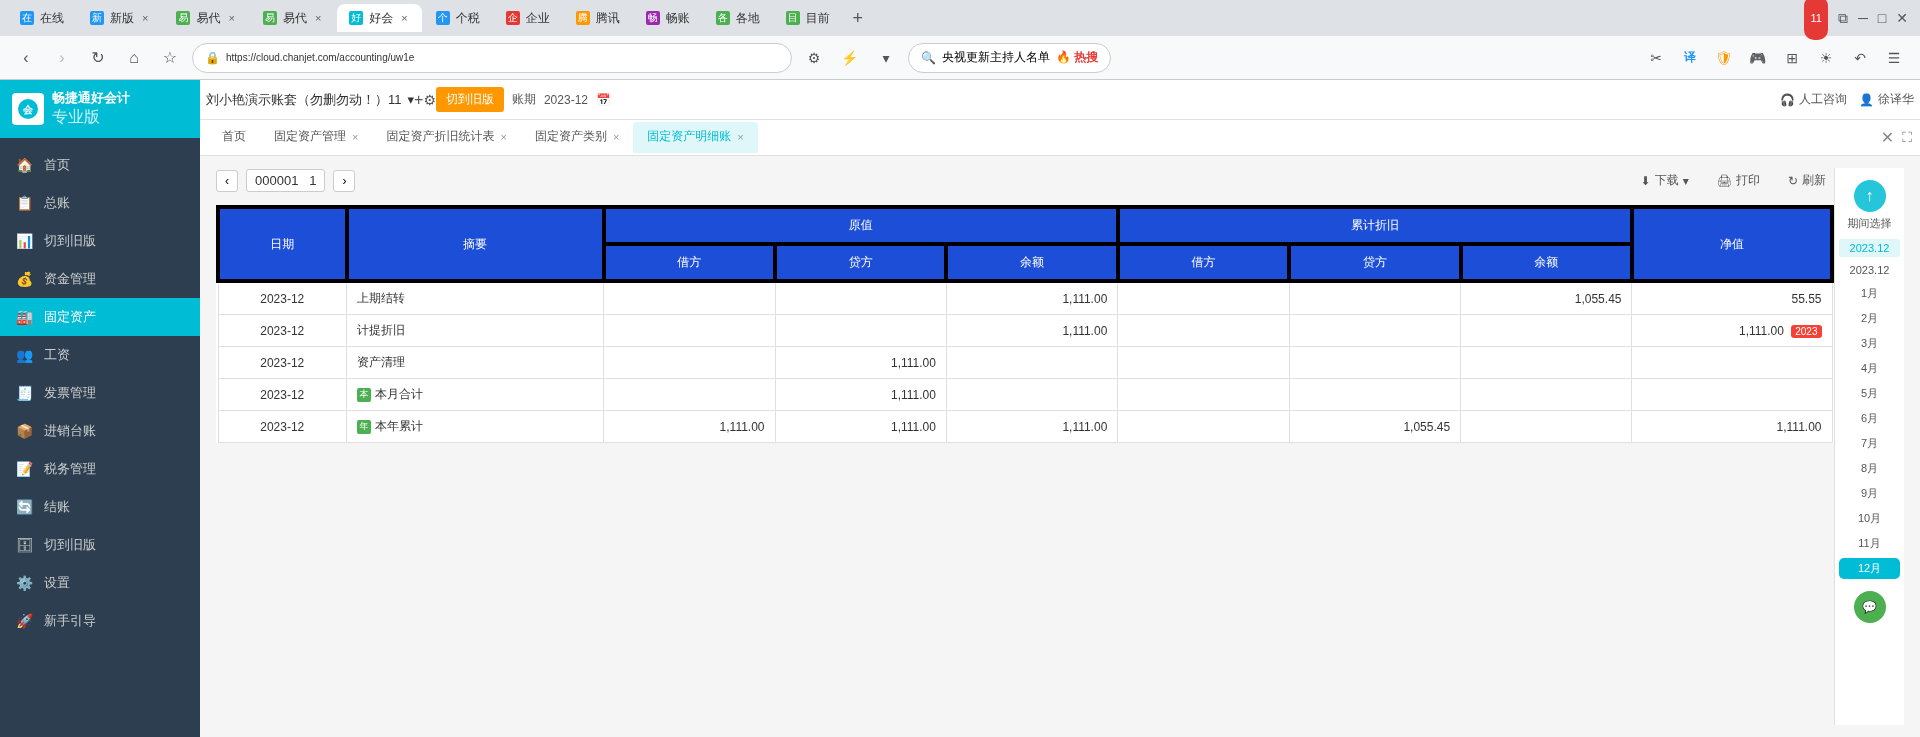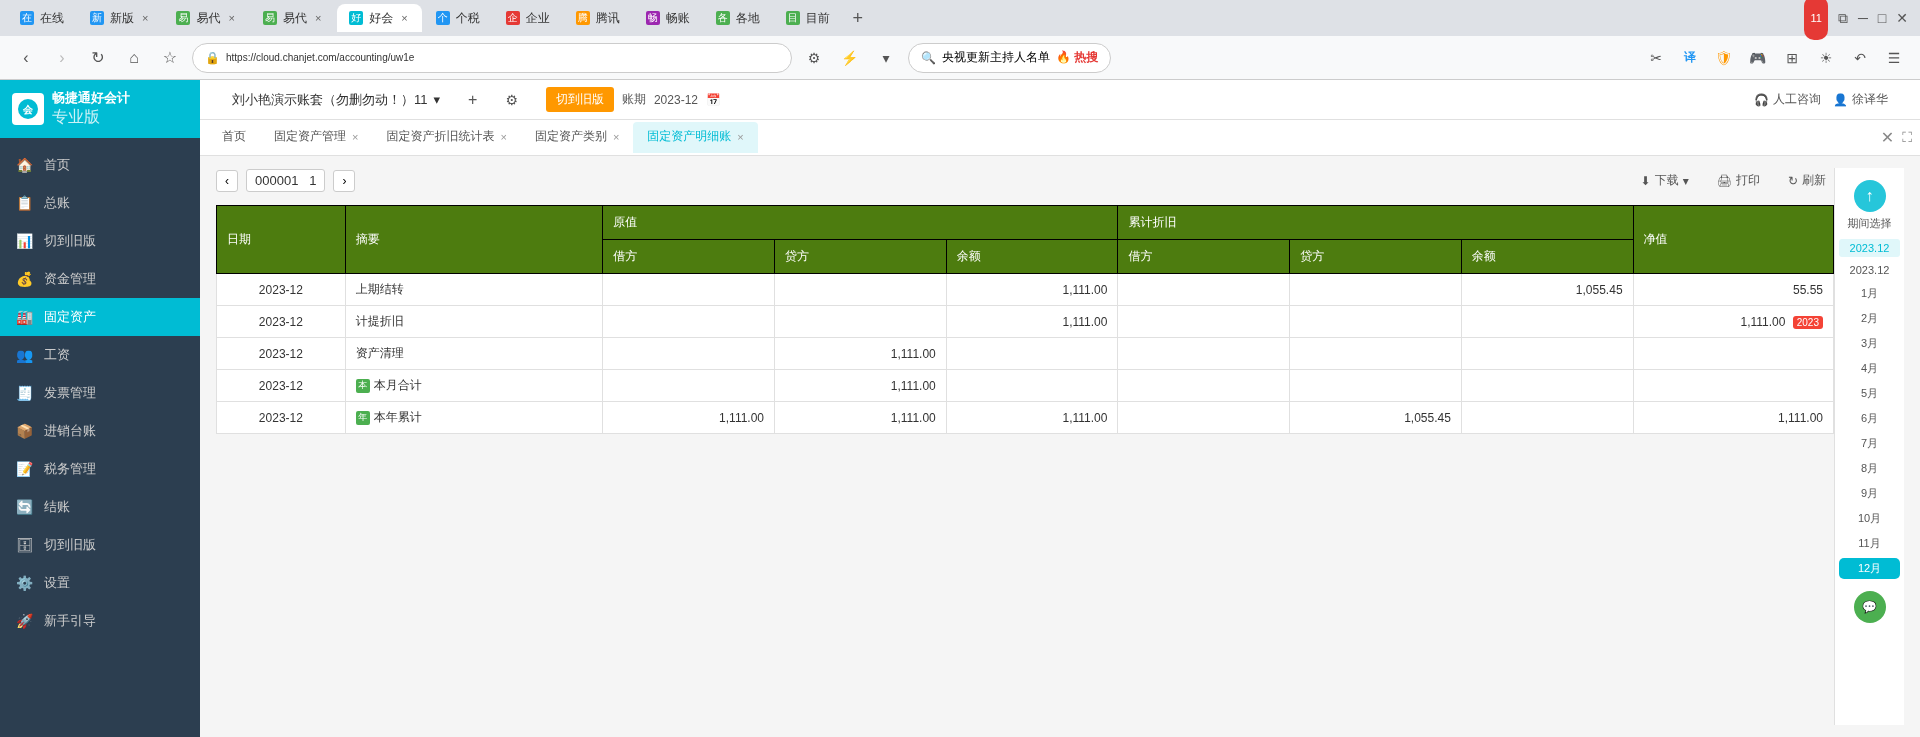--- a/index.html
+++ b/index.html
@@ -34,21 +34,21 @@
     .sidebar-nav { flex: 1; overflow-y: auto; padding: 8px 0; }
     .nav-item { display: flex; align-items: center; padding: 10px 16px; cursor: pointer; color: #ccc; gap: 10px; font-size: 13px; }
     .nav-item.active { background: #00bcd4; color: #fff; }
     .nav-item .nav-icon { width: 18px; height: 18px; display: flex; align-items: center; justify-content: center; font-size: 14px; }
     .nav-item .nav-label { font-size: 13px; }
 
     
     .main-content { flex: 1; background: #f5f5f5; display: flex; flex-direction: column; overflow: hidden; }
 
     
-    .top-bar { background: #fff; border-bottom: 1px solid #e0e0e0; padding: 0 32px; display: flex; align-items: center; height: 40px; gap: 28px; }
+    .top-bar { background: #fff; border-bottom: 1px solid #e0e0e0; padding: 0 6px; display: flex; align-items: center; height: 40px; gap: 0; }
     .company-selector { display: flex; align-items: center; gap: 6px; font-size: 13px; color: #333; cursor: pointer; }
     .company-name { color: #333; }
     .period-info { display: flex; align-items: center; gap: 8px; }
     .switch-btn { background: #ff9800; color: #fff; border: none; padding: 4px 10px; border-radius: 3px; font-size: 12px; cursor: pointer; }
     .period-label { font-size: 12px; color: #555; }
     .top-bar-right { margin-left: auto; display: flex; align-items: center; gap: 12px; }
     .support-btn { display: flex; align-items: center; gap: 4px; font-size: 12px; color: #555; cursor: pointer; }
     .user-info { display: flex; align-items: center; gap: 4px; font-size: 12px; color: #555; }
 
     
@@ -65,21 +65,21 @@
 
     
     .ledger-nav { display: flex; align-items: center; gap: 8px; margin-bottom: 12px; }
     .ledger-nav-btn { width: 22px; height: 22px; display: flex; align-items: center; justify-content: center; cursor: pointer; border: 1px solid #ccc; border-radius: 3px; background: #fff; font-size: 12px; }
     .ledger-code { font-size: 13px; color: #333; border: 1px solid #ccc; padding: 3px 8px; background: #fff; border-radius: 3px; }
     .ledger-actions { margin-left: auto; display: flex; align-items: center; gap: 12px; }
     .action-btn { display: flex; align-items: center; gap: 4px; font-size: 12px; color: #555; cursor: pointer; padding: 4px 8px; border-radius: 3px; }
 
     
     .ledger-table { width: 100%; border-collapse: collapse; background: #fff; }
-    .ledger-table th { background: #4d7c0f; color: #fff; padding: 8px 10px; text-align: left; font-size: 12px; font-weight: normal; border: 1px solid #000000; }
+    .ledger-table th { background: #1d4ed8; color: #fff; padding: 8px 10px; text-align: center; font-size: 12px; font-weight: normal; border: 4px solid #000000; }
     .ledger-table td { padding: 7px 10px; text-align: center; font-size: 12px; color: #333; border: 1px solid #e0e0e0; }
     .ledger-table .amount { text-align: right; }
     .ledger-table .text-left { text-align: left; }
     .ledger-table .row-label { display: flex; align-items: center; gap: 4px; }
     .row-icon { width: 14px; height: 14px; background: #4caf50; border-radius: 2px; display: inline-flex; align-items: center; justify-content: center; color: #fff; font-size: 9px; }
     .year-badge { background: #f44336; color: #fff; font-size: 10px; padding: 1px 4px; border-radius: 3px; margin-left: 4px; }
 
     
     .period-sidebar { width: 60px; background: #fff; border-left: 1px solid #e0e0e0; display: flex; flex-direction: column; align-items: center; padding: 8px 4px; gap: 4px; }
     .period-sidebar-title { font-size: 11px; color: #555; text-align: center; writing-mode: horizontal-tb; margin-bottom: 4px; }

